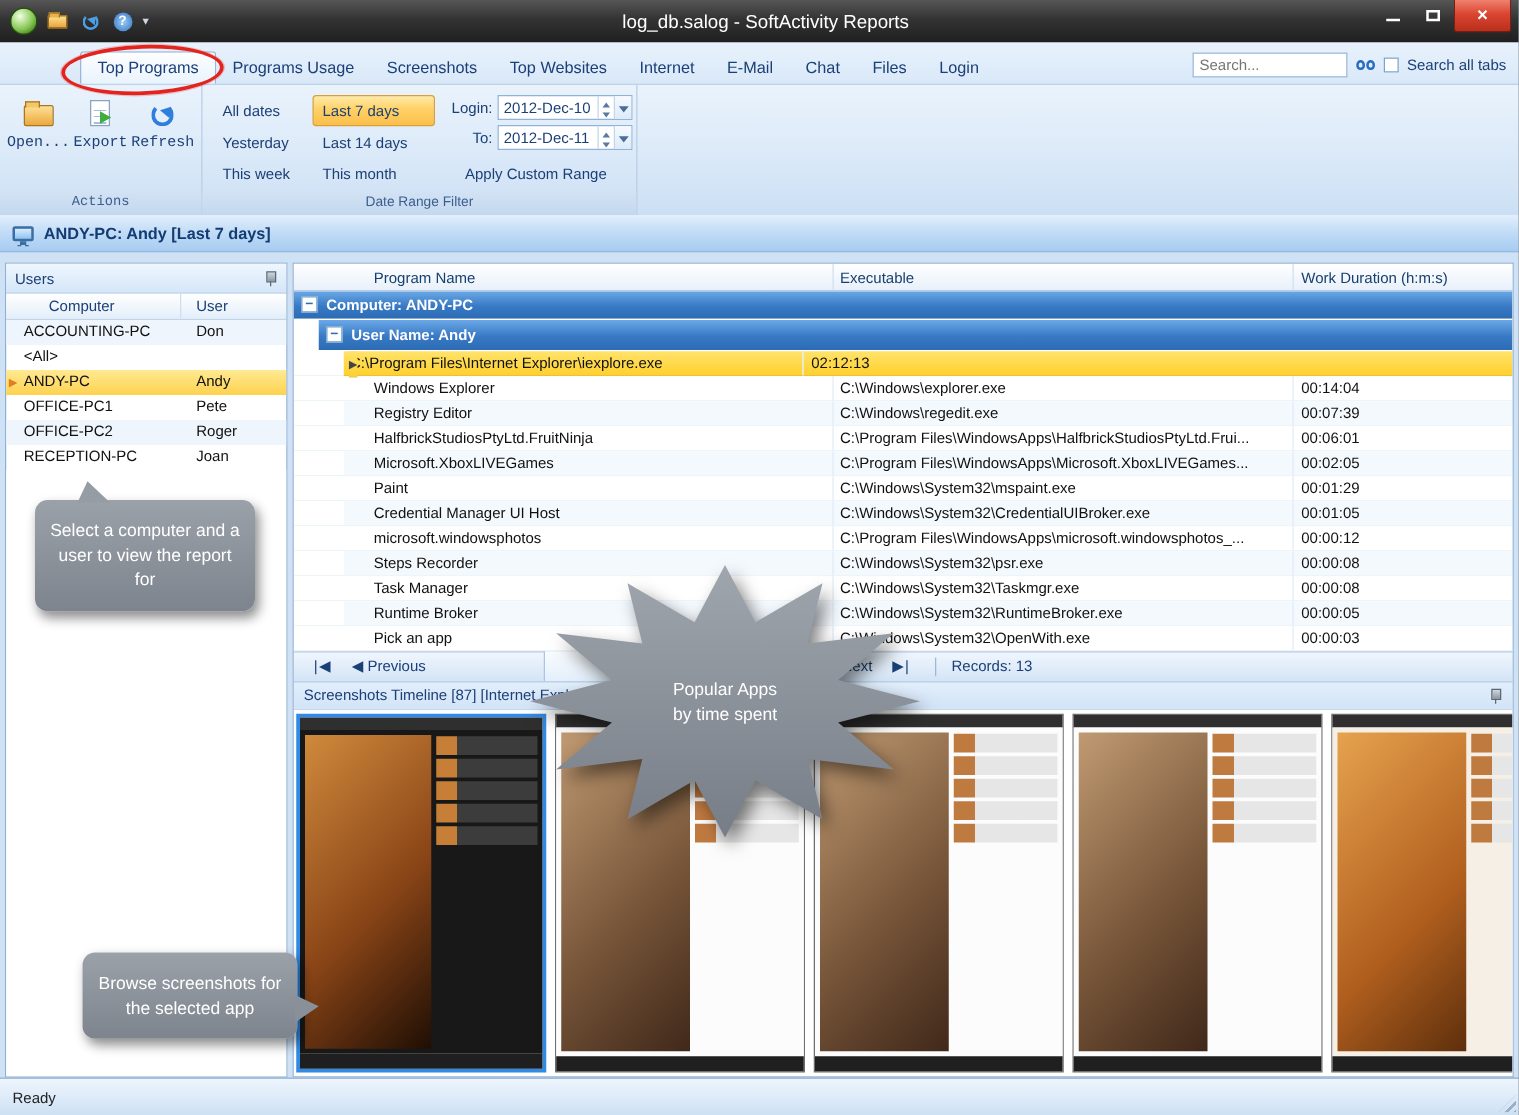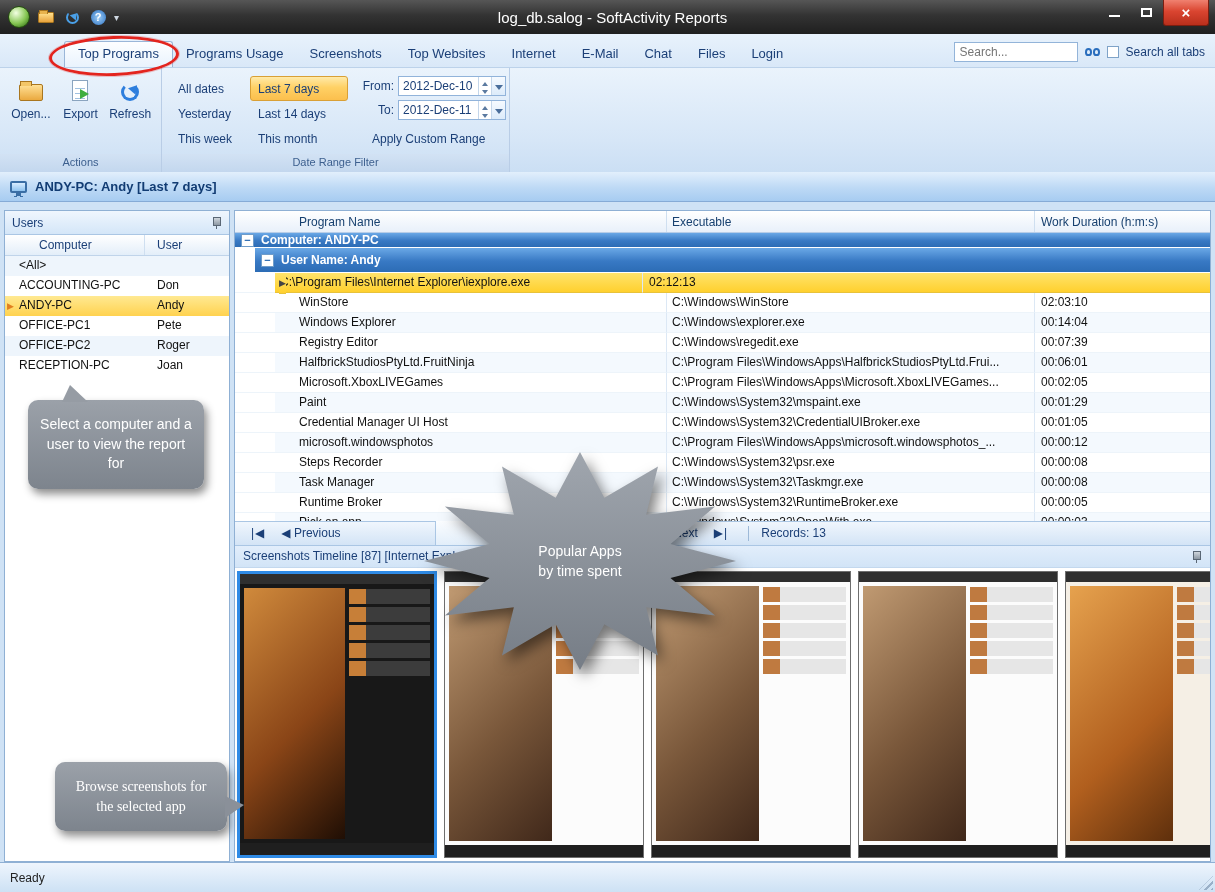--- a/index.html
+++ b/index.html
@@ -40,21 +40,21 @@
   .cb { width:12px; height:12px; background:#fff; border:1px solid #7fa3c8; display:inline-block; }
   .search-all-label { font-size:12px; color:#1b3f77; }
 
   
   .ribbon { position:absolute; top:68px; left:0; right:0; height:104px;
     background:linear-gradient(#eaf3fc,#d6e6f7 70%,#cbdff4); display:flex; }
   .rgroup { display:flex; flex-direction:column; border-right:1px solid #b9cde6; }
   .rg-body { flex:1; display:flex; }
   .rg-label { height:18px; text-align:center; font-size:11px; color:#3c5f8e;
     background:linear-gradient(#d2e2f4,#c3d7ee); line-height:17px; }
-  .g-actions { width:162px; }
+  .g-actions { width:162px;font-family:Liberation Mono, monospace; }
   .g-actions .rg-body { justify-content:space-around; padding:8px 6px 0; }
   .big-btn { display:flex; flex-direction:column; align-items:center; gap:6px; width:48px; padding-top:4px; }
   .big-btn .lbl { font-size:12px; color:#1b3f77; white-space:nowrap; }
   .open-ic { width:24px; height:17px; background:linear-gradient(#ffe095,#eaa93f); border:1px solid #a9761f; border-radius:2px; position:relative; margin-top:4px; }
   .open-ic::before { content:''; position:absolute; left:0; top:-4px; width:10px; height:4px; background:#f3c668; border:1px solid #a9761f; border-bottom:none; }
   .export-ic { width:16px; height:21px; background:#fff; border:1px solid #8aa4bf; position:relative;
     background-image:repeating-linear-gradient(#0000 0 4px, #9fc0e0 4px 5px); background-size:10px 100%; background-position:2px 3px; background-repeat:no-repeat; }
   .export-ic::after { content:''; position:absolute; right:-7px; bottom:1px; border:5px solid transparent; border-left:9px solid #3fae3f; }
   .refresh-big { width:18px; height:18px; border:3px solid #2d7edd; border-top-color:transparent; border-radius:50%; position:relative; margin-top:3px; }
   .refresh-big::after { content:''; position:absolute; right:-5px; top:-6px; border:5px solid transparent; border-bottom:8px solid #2d7edd; transform:rotate(40deg); }
@@ -164,21 +164,21 @@
   .statusbar { position:absolute; left:0; right:0; bottom:0; height:30px; background:linear-gradient(#eef5fd,#cde1f4);
     border-top:1px solid #8fb0d4; display:flex; align-items:center; padding:0 10px; font-size:12px; color:#222; }
   .grip { position:absolute; right:2px; bottom:2px; width:14px; height:14px;
     background:repeating-linear-gradient(135deg,#0000 0 3px,#9ab0c8 3px 5px); clip-path:polygon(100% 0,100% 100%,0 100%); }
 
   
   .callout { position:absolute; background:linear-gradient(#9ba1a9,#7d848d); color:#fff; font-size:14px; text-align:center;
     padding:15px 12px; border-radius:10px; box-shadow:3px 5px 9px rgba(0,0,0,.45); z-index:40; line-height:1.4; }
   .c-users { left:28px; top:400px; width:176px; }
   .c-users::before { content:''; position:absolute; top:-15px; left:34px; border-left:8px solid transparent; border-right:18px solid transparent; border-bottom:17px solid #969ca4; }
-  .c-shots { left:55px; top:762px; width:172px;font-family:Liberation Serif, serif; }
+  .c-shots { left:66px; top:762px; width:172px; }
   .c-shots::after { content:''; position:absolute; right:-17px; top:34px; border-top:9px solid transparent; border-bottom:13px solid transparent; border-left:19px solid #8a9099; }
   .star-wrap { position:absolute; left:424px; top:452px; width:312px; height:218px; z-index:35; filter:drop-shadow(5px 7px 7px rgba(0,0,0,.5)); }
   .star { width:100%; height:100%; background:linear-gradient(#a0a6ae,#767d86); color:#fff; font-size:14px;
     display:flex; flex-direction:column; align-items:center; justify-content:center; line-height:1.45;
     clip-path:polygon(100% 50%,79% 57.8%,93.3% 75%,71.2% 71.2%,75% 93.3%,57.8% 79%,50% 100%,42.2% 79%,25% 93.3%,28.8% 71.2%,6.7% 75%,21% 57.8%,0% 50%,21% 42.2%,6.7% 25%,28.8% 28.8%,25% 6.7%,42.2% 21%,50% 0%,57.8% 21%,75% 6.7%,71.2% 28.8%,93.3% 25%,79% 42.2%); }
   .red-ellipse { position:absolute; left:49px; top:36px; width:130px; height:40px; border:3px solid #e3241e;
     border-radius:50%; z-index:50; transform:rotate(-2deg); box-shadow:0 0 0 1px rgba(227,36,30,.25); pointer-events:none; }
 </style>
 </head>
 <body>
@@ -272,21 +272,21 @@
 
             <div class="preset">Last 14 days</div>
 
             <div class="preset">This week</div>
 
             <div class="preset">This month</div>
 
         </div>
         <div class="customs">
           <div class="date-row">
-            <span class="dlbl">From:</span>
+            <span class="dlbl">Login:</span>
             <span class="combo">
               <span class="val">2012-Dec-10</span>
               <span class="spin">
                   <b class="up"></b>
                   <b class="dn"></b>
                 </span>
               <span class="drop"></span>
             </span>
           </div>
           <div class="date-row">
@@ -321,28 +321,28 @@
         <span class="pin"></span>
       </div>
       <div class="lp-cols">
         <span class="lp-c1">Computer</span>
         <span class="lp-c2">User</span>
       </div>
       <div class="lp-rows">
 
           <div class="u-row">
 
+            <span class="u-c1">ACCOUNTING-PC</span>
+            <span class="u-c2">Don</span>
+          </div>
+
+          <div class="u-row">
+
             <span class="u-c1">&lt;All&gt;</span>
             <span class="u-c2"></span>
-          </div>
-
-          <div class="u-row">
-
-            <span class="u-c1">ACCOUNTING-PC</span>
-            <span class="u-c2">Don</span>
           </div>
 
           <div class="u-row selected">
             <span class="u-mark">▶</span>
             <span class="u-c1">ANDY-PC</span>
             <span class="u-c2">Andy</span>
           </div>
 
           <div class="u-row">
 
@@ -386,27 +386,20 @@
         </div>
         <div class="g-rows">
 
             <div class="g-row selected">
               <span class="g-gut"></span>
               <span class="g-mark">▶</span>
               <span class="g-exe">C:\Program Files\Internet Explorer\iexplore.exe</span>
               <span class="g-dur">02:12:13</span>
             </div>
 
-            <div class="g-row">
-              <span class="g-gut"></span>
-
-              <span class="g-name">WinStore</span>
-              <span class="g-exe">C:\Windows\WinStore</span>
-              <span class="g-dur">02:03:10</span>
-            </div>
 
             <div class="g-row">
               <span class="g-gut"></span>
 
               <span class="g-name">Windows Explorer</span>
               <span class="g-exe">C:\Windows\explorer.exe</span>
               <span class="g-dur">00:14:04</span>
             </div>
 
             <div class="g-row">

